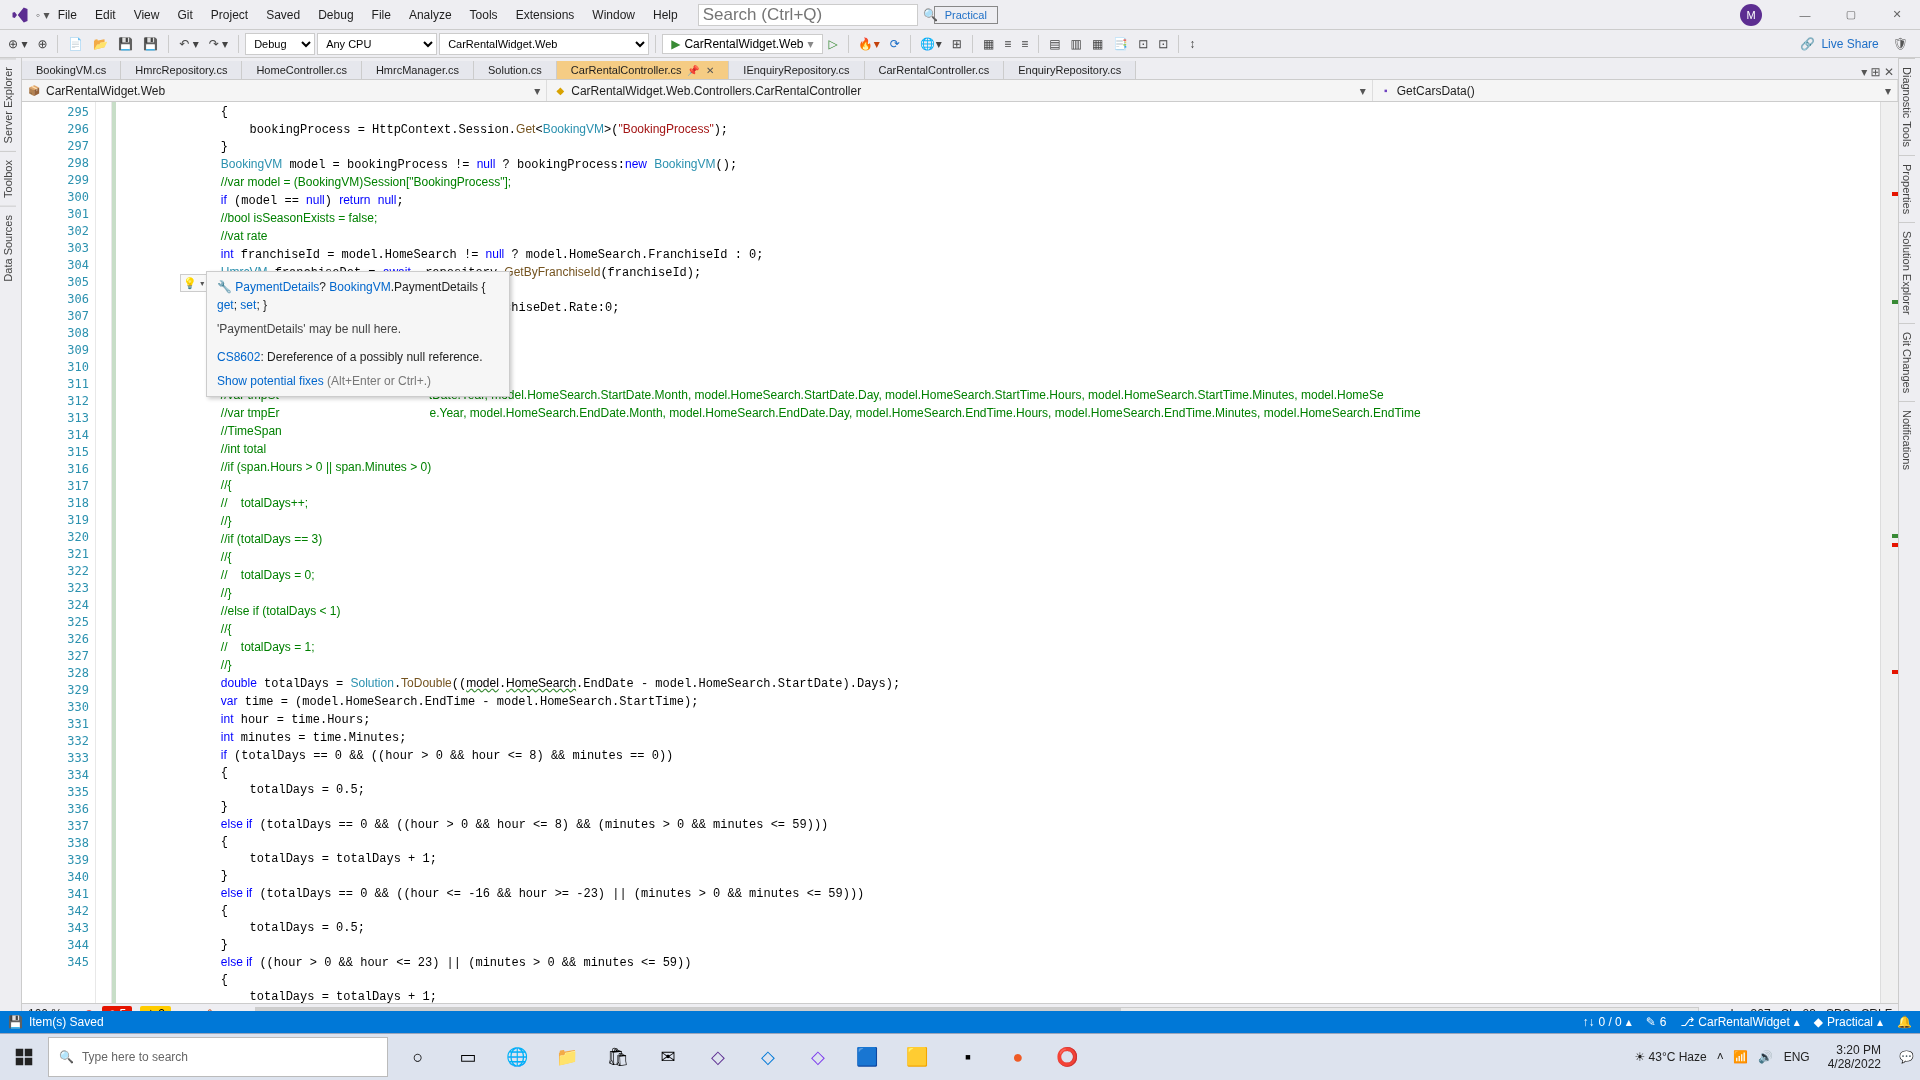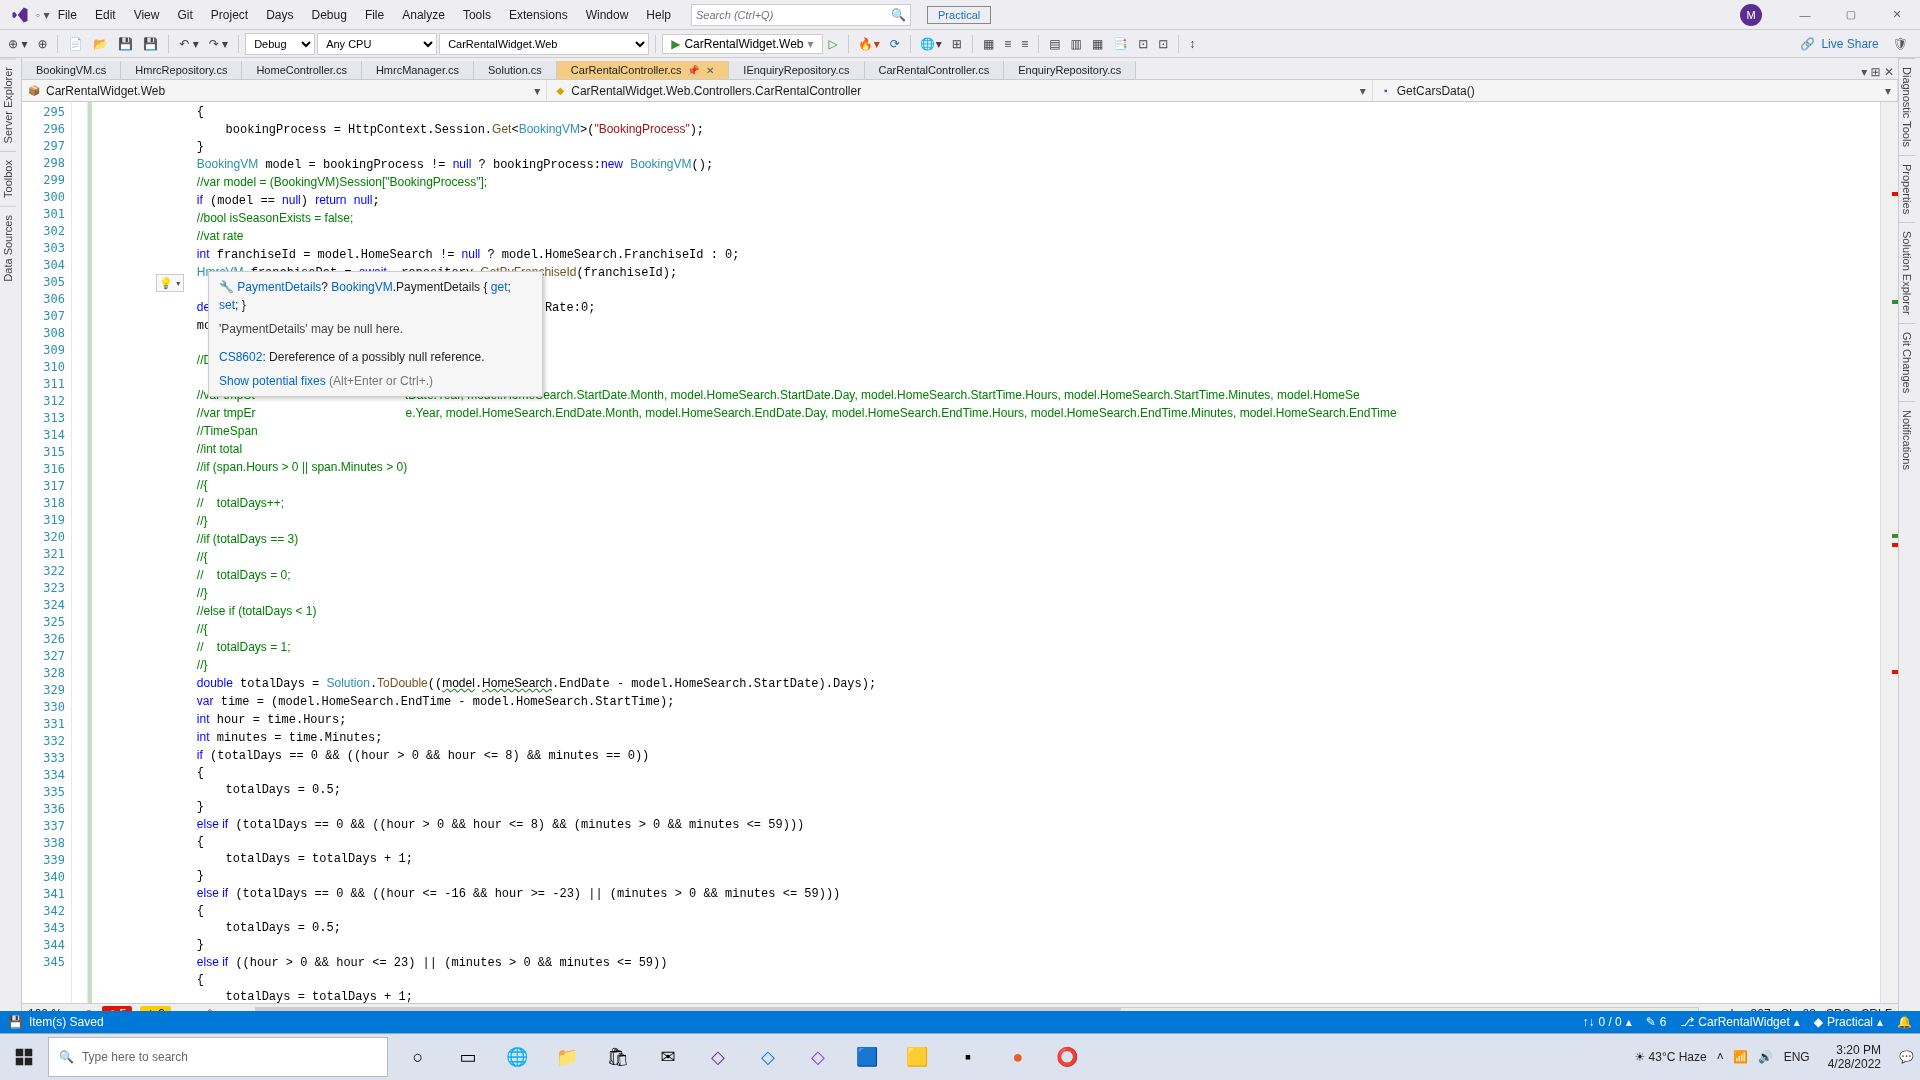--- a/index.html
+++ b/index.html
@@ -4,21 +4,21 @@
 <style>
 * { margin:0; padding:0; box-sizing:border-box; font-family:"Segoe UI",-apple-system,sans-serif; font-size:12px; }
 body { width:1920px; height:1080px; background:#eeeef2; overflow:hidden; position:relative; }
 
 
 .titlebar { height:30px; display:flex; align-items:center; background:#eeeef2; border-bottom:1px solid #ccc; }
 .titlebar .vslogo { width:24px; height:24px; margin:0 4px 0 8px; display:flex; align-items:center; justify-content:center; }
 .titlebar .menus { display:flex; gap:2px; }
 .titlebar .menus span { padding:4px 8px; cursor:default; color:#1e1e1e; }
 .titlebar .search { margin-left:12px; width:220px; height:22px; border:1px solid #ccc; background:#fff; display:flex; align-items:center; padding:0 4px; position:relative; }
-.titlebar .search input { border:none; outline:none; flex:1; font-size:11px; color:#777; background:transparent;font-style:italic; }
+.titlebar .search input { border:none; outline:none; flex:1; font-size:17px; color:#777; background:transparent; }
 .titlebar .search .sicon { font-size:12px; color:#555; }
 .titlebar .badge { margin-left:16px; padding:2px 10px; border:1px solid #888; color:#1e6fc7; font-size:11px; }
 .titlebar .spacer { flex:1; }
 .titlebar .usericon { width:22px; height:22px; border-radius:50%; background:#5c2d91; color:#fff; display:flex; align-items:center; justify-content:center; font-size:11px; margin-right:20px; }
 .titlebar .winbtn { width:46px; height:30px; display:flex; align-items:center; justify-content:center; color:#666; font-size:11px; }
 
 
 .toolbar { height:28px; display:flex; align-items:center; background:#eeeef2; border-bottom:1px solid #ccc; padding:0 4px; gap:2px; }
 .toolbar .tbtn { padding:2px 4px; color:#444; font-size:12px; }
 .toolbar .sep { width:1px; height:18px; background:#ccc; margin:0 4px; }
@@ -43,21 +43,21 @@
 .doctabs .tab .close { font-size:10px; color:#555; }
 .doctabs .tools { margin-left:auto; display:flex; gap:4px; padding:0 4px; color:#555; }
 
 
 .navrow { height:22px; background:#f5f5f5; border-bottom:1px solid #ccc; display:flex; }
 .navrow .combo { flex:1; display:flex; align-items:center; padding:0 6px; border-right:1px solid #ddd; color:#1e1e1e; font-size:11px; gap:4px; }
 .navrow .combo .icon { width:14px; height:14px; display:inline-flex; align-items:center; justify-content:center; font-size:10px; }
 .navrow .combo .drop { margin-left:auto; color:#555; }
 
 
-.editor-wrap { flex:1; display:flex; position:relative; overflow:hidden; }
+.editor-wrap { flex:1; display:flex; position:relative; overflow:hidden;margin-left:24px; }
 .gutter { width:50px; background:#fff; border-right:1px solid #e8e8e8; text-align:right; padding:2px 6px 2px 0; color:#2b91af; font:12px/17px Consolas,monospace; }
 .markers { width:16px; background:#fff; border-right:1px solid #e8e8e8; position:relative; }
 .changebar { position:absolute; left:66px; top:0; width:4px; height:100%; background:linear-gradient(#8fbc8f,#8fbc8f); opacity:.5; }
 .code { flex:1; font:12px/17px Consolas,"Courier New",monospace; padding:2px 0 2px 8px; white-space:pre; color:#000; position:relative; overflow:hidden; }
 
 
 .trackmap { width:18px; background:#f0f0f0; border-left:1px solid #ddd; position:relative; }
 .trackmap .mk { position:absolute; right:0; width:6px; height:4px; }
 
 
@@ -110,21 +110,21 @@
         <path fill="#5c2d91" d="M17 2l-8 10 8 10 5-2V4l-5-2zM2 9l3-1 3 4-3 4-3-1V9z"></path>
       </svg>
   </div>
   <span class="tbtn" style="color:#555">◦ ▾</span>
   <div class="menus">
     <span>File</span>
     <span>Edit</span>
     <span>View</span>
     <span>Git</span>
     <span>Project</span>
-    <span>Days</span>
+    <span>Saved</span>
     <span>Debug</span>
     <span>File</span>
     <span>Analyze</span>
     <span>Tools</span>
     <span>Extensions</span>
     <span>Window</span>
     <span>Help</span>
   </div>
   <div class="search">
     <input placeholder="Search (Ctrl+Q)" style="">
@@ -337,21 +337,21 @@
               {
                   totalDays = 0.5;
               }
               <span class="kw">else if</span> ((hour &gt; 0 &amp;&amp; hour &lt;= 23) || (minutes &gt; 0 &amp;&amp; minutes &lt;= 59))
               {
                   totalDays = totalDays + 1;
 </div>
 
     <div class="lightbulb" style="left:134px;top:172px">💡</div>
 
-    <div class="tooltip" style="left:186px;top:169px;width:335px">
+    <div class="tooltip" style="left:160px;top:169px;width:304px">
       <div>
         <span style="color:#555">🔧</span>
         <span class="lnk">PaymentDetails</span><span>? </span><span class="lnk">BookingVM</span><span>.PaymentDetails { </span><span class="lnk">get</span><span>; </span><span class="lnk">set</span><span>; }</span>
       </div>
       <div style="margin-top:6px;color:#444">'PaymentDetails' may be null here.</div>
       <div style="margin-top:10px">
         <span class="lnk">CS8602</span><span>: Dereference of a possibly null reference.</span>
       </div>
       <div style="margin-top:6px">
         <span class="lnk">Show potential fixes</span><span style="color:#777"> (Alt+Enter or Ctrl+.)</span>

